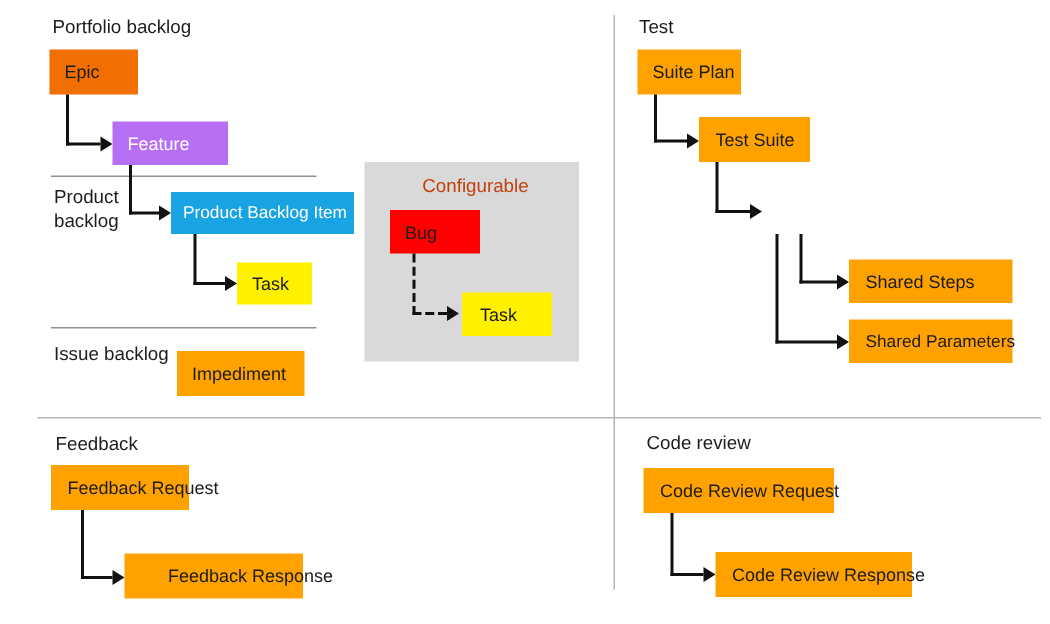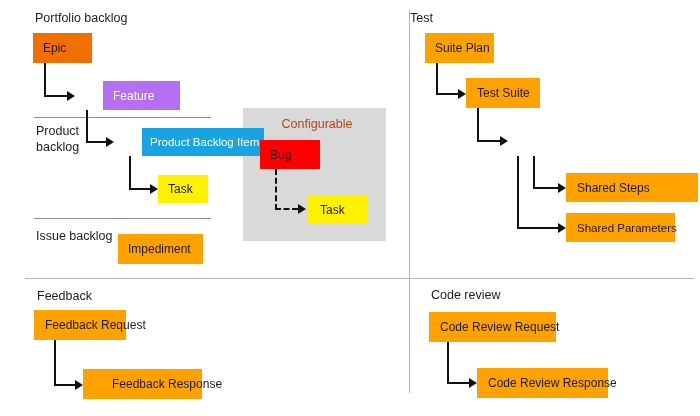--- a/index.html
+++ b/index.html
@@ -7,21 +7,21 @@
     position:relative;width:700px;height:416px;background:#ffffff;
     font-family:"Liberation Sans",sans-serif;overflow:hidden;
   }
   
   .lbl{position:absolute;font-size:12.5px;color:#1c1c1c;white-space:nowrap;}
   #lbl-portfolio{left:35px;top:11px}
   #lbl-product{left:36px;top:123px;line-height:16px}
   #lbl-product span{display:block}
   #lbl-issue{left:36px;top:229px}
   #lbl-feedback{left:37px;top:289px}
-  #lbl-test{left:410px;top:11px}
+  #lbl-test{left:426px;top:11px}
   #lbl-codereview{left:431px;top:288px}
   
   .divider{position:absolute;background:#8f8f8f;}
   .divider.light{background:#b5b5b5;}
   #div-left-1{left:34px;top:117px;width:177px;height:1px}
   #div-left-2{left:34px;top:218px;width:177px;height:1px}
   #div-main-h{left:25px;top:278px;width:669px;height:1px}
   #div-main-v{left:409px;top:10px;width:1px;height:383px}
   
   #panel-configurable{
@@ -30,32 +30,32 @@
   }
   #lbl-configurable{
     position:absolute;left:243px;top:117px;width:148px;text-align:center;
     font-size:12.5px;color:#c2410c;
   }
   
   .node{
     position:absolute;display:flex;align-items:center;box-sizing:border-box;
     padding-left:10px;font-size:12px;color:#1c1c1c;white-space:nowrap;
   }
-  .node.white{color:#ffffff;margin-left:28px;}
+  .node.white{color:#ffffff;}
   #node-epic{left:33px;top:33px;width:59px;height:30px;background:var(--epic-orange,#f06f00)}
   #node-feature{left:75px;top:81px;width:77px;height:29px;background:var(--feature-purple,#b66ff2)}
   #node-pbi{left:114px;top:128px;width:122px;height:28px;background:var(--backlog-item-blue,#18a3e3);font-size:11.5px;padding-left:8px}
   #node-task-backlog{left:158px;top:175px;width:50px;height:28px;background:var(--task-yellow,#fff100)}
   #node-bug{left:260px;top:140px;width:60px;height:29px;background:var(--bug-red,#fe0000)}
   #node-task-config{left:308px;top:195px;width:60px;height:29px;background:var(--task-yellow,#fff100);padding-left:12px}
   #node-impediment{left:118px;top:234px;width:85px;height:30px;background:var(--default-orange,#ffa200)}
   #node-test-plan{left:425px;top:33px;width:69px;height:30px;background:var(--default-orange,#ffa200)}
   #node-test-suite{left:466px;top:78px;width:74px;height:30px;background:var(--default-orange,#ffa200);padding-left:11px}
   #node-test-case{left:508px;top:126px;width:71px;height:30px;background:var(--default-orange,#ffa200)}
-  #node-shared-steps{left:566px;top:173px;width:132px;height:29px;background:var(--default-orange,#ffa200);padding-left:11px}
+  #node-shared-steps{left:566px;top:173px;width:109px;height:29px;background:var(--default-orange,#ffa200);padding-left:11px}
   #node-shared-params{left:566px;top:213px;width:109px;height:29px;background:var(--default-orange,#ffa200);padding-left:11px;font-size:11.5px}
   #node-feedback-request{left:34px;top:310px;width:92px;height:30px;background:var(--default-orange,#ffa200);padding-left:11px}
   #node-feedback-response{left:83px;top:369px;width:119px;height:30px;background:var(--default-orange,#ffa200);padding-left:29px}
   #node-cr-request{left:429px;top:312px;width:127px;height:30px;background:var(--default-orange,#ffa200);padding-left:11px}
   #node-cr-response{left:477px;top:368px;width:131px;height:30px;background:var(--default-orange,#ffa200);padding-left:11px}
   
   .seg-v{position:absolute;width:2px;background:#111;}
   .seg-h{position:absolute;height:2px;background:#111;}
   .seg-v.dashed{background:none;border-left:2px dashed #111;}
   .seg-h.dashed{background:none;border-top:2px dashed #111;}

